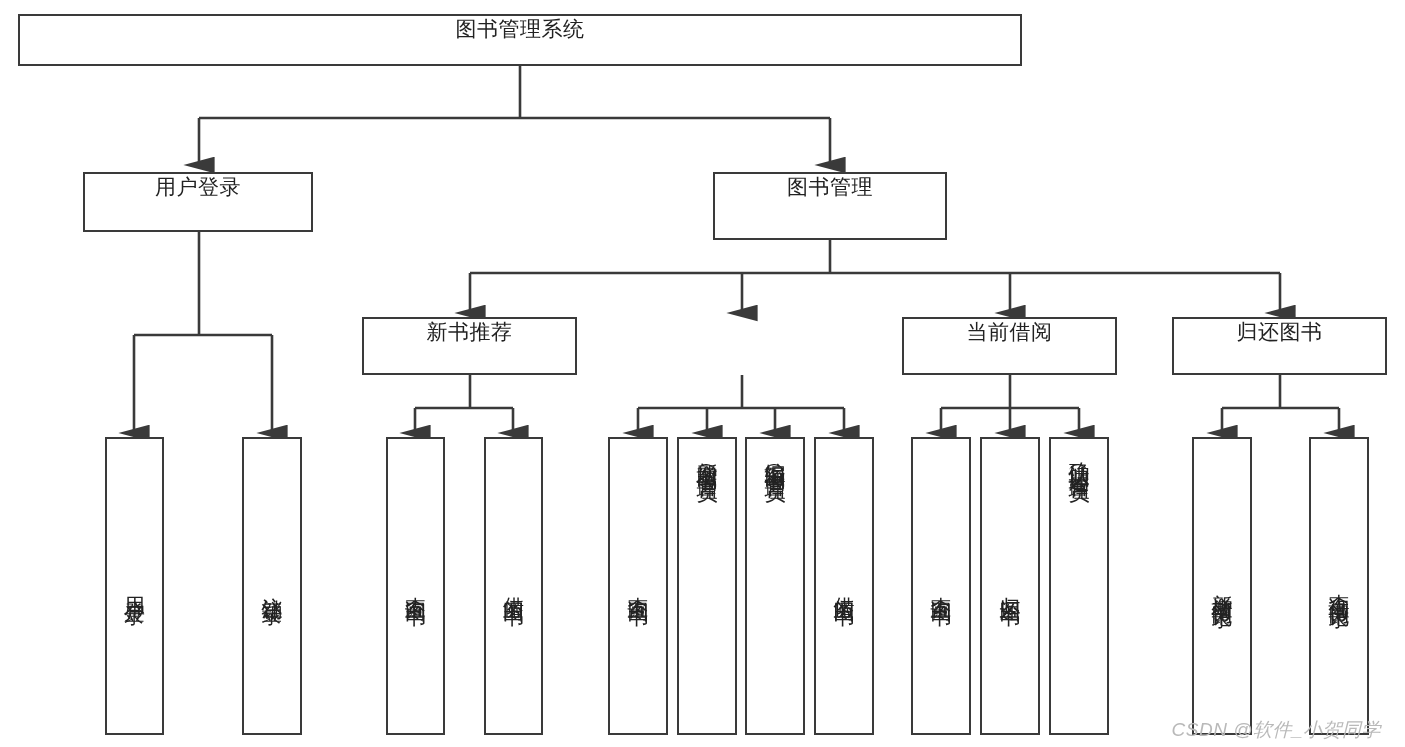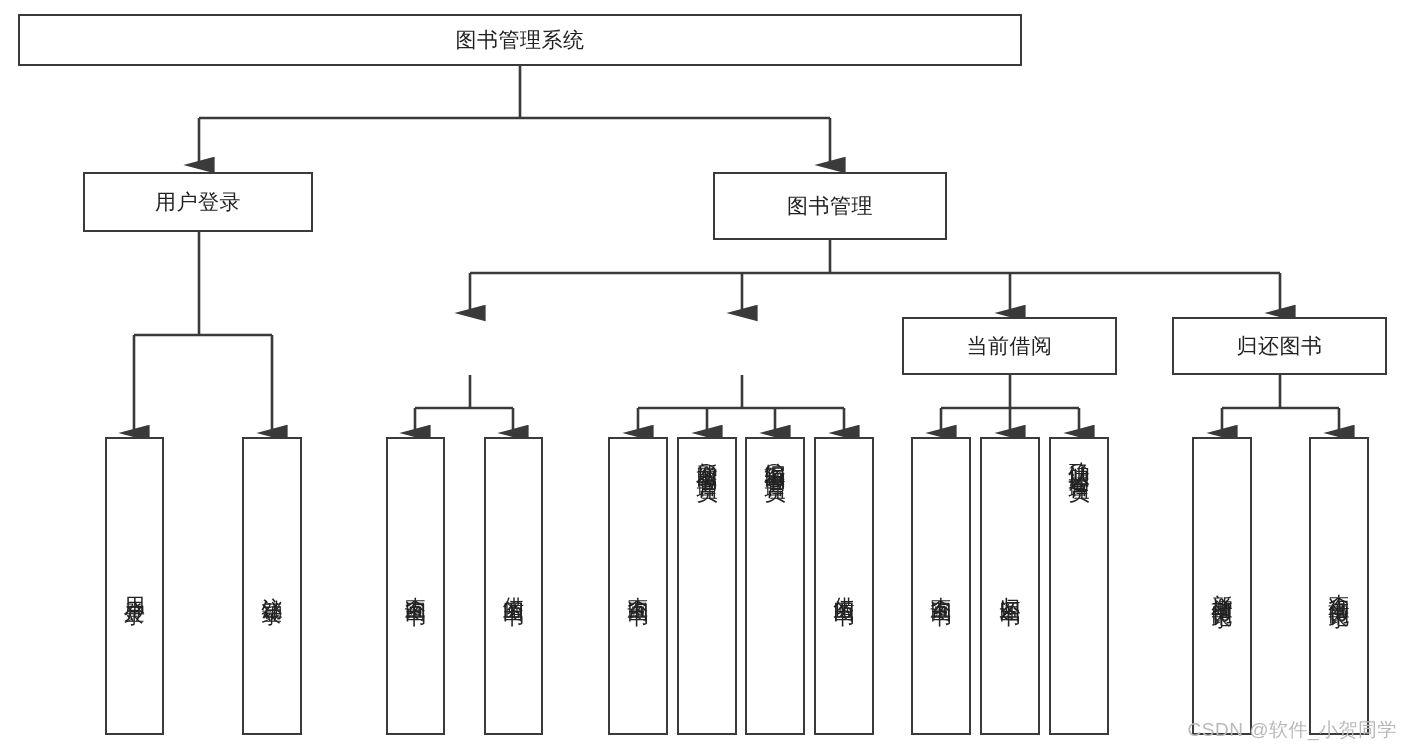--- a/index.html
+++ b/index.html
@@ -12,21 +12,20 @@
     position:relative;
   }
   #canvas{position:absolute;left:0;top:0;width:1405px;height:747px;}
   svg.lines{position:absolute;left:0;top:0;width:1405px;height:747px;pointer-events:none;}
   .node{
     position:absolute;
     box-sizing:border-box;
     background:#ffffff;
     border:2px solid #3a3a3a;
     display:flex;
-    align-items:center;
     justify-content:center;
     color:#222222;
     letter-spacing:0.5px;
   }
   .node.horiz{
     font-size:21px;
     line-height:1.2;
     white-space:nowrap;
   }
   .node.vert{
@@ -37,26 +36,27 @@
     padding:6px 0;
     letter-spacing:3px;
     justify-content:center;
     align-items:center;
   }
   .node.vert.topalign{
     justify-content:flex-start;
   }
   .watermark{
     position:absolute;
-    right:8px;
+    right:24px;
     bottom:4px;
     font-size:19px;
     color:#b9b9b9;
     white-space:nowrap;
     letter-spacing:0.5px;
+    font-style:italic;
   }
 </style>
 </head>
 <body>
 
 <div id="canvas">
 
   <svg class="lines" viewBox="0 0 1405 747" xmlns="http://www.w3.org/2000/svg">
     <defs>
       <marker id="arrow" markerWidth="10" markerHeight="12" refX="3.2" refY="6" orient="auto" markerUnits="strokeWidth">
@@ -111,20 +111,23 @@
     <span>图书管理系统</span>
   </div>
 
   <div class="node horiz" style="left:83px;top:172px;width:230px;height:60px;">
     <span>用户登录</span>
   </div>
   <div class="node horiz" style="left:713px;top:172px;width:234px;height:68px;">
     <span>图书管理</span>
   </div>
 
+  <div class="node horiz" style="left:362px;top:317px;width:215px;height:58px;">
+    <span>新书推荐</span>
+  </div>
   <div class="node horiz" style="left:902px;top:317px;width:215px;height:58px;">
     <span>当前借阅</span>
   </div>
   <div class="node horiz" style="left:1172px;top:317px;width:215px;height:58px;">
     <span>归还图书</span>
   </div>
 
   <div class="node vert" style="left:105px;top:437px;width:59px;height:298px;">
     <span>用户登录</span>
   </div>

